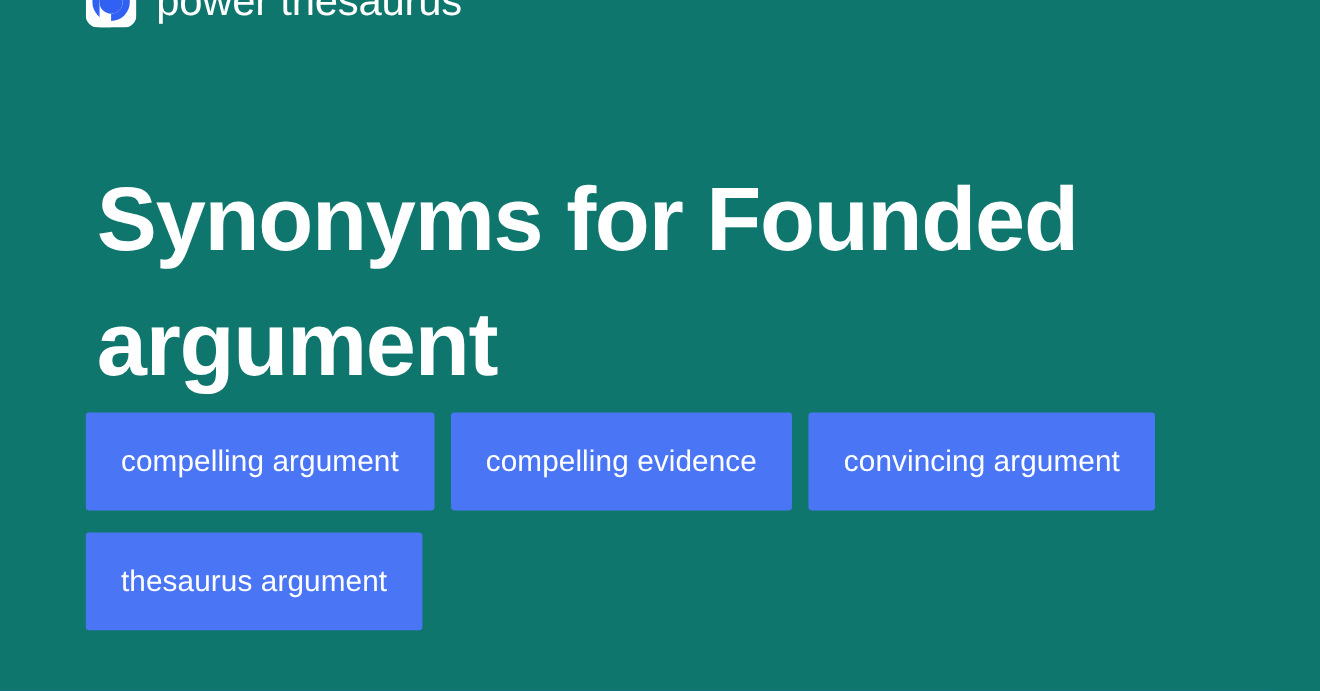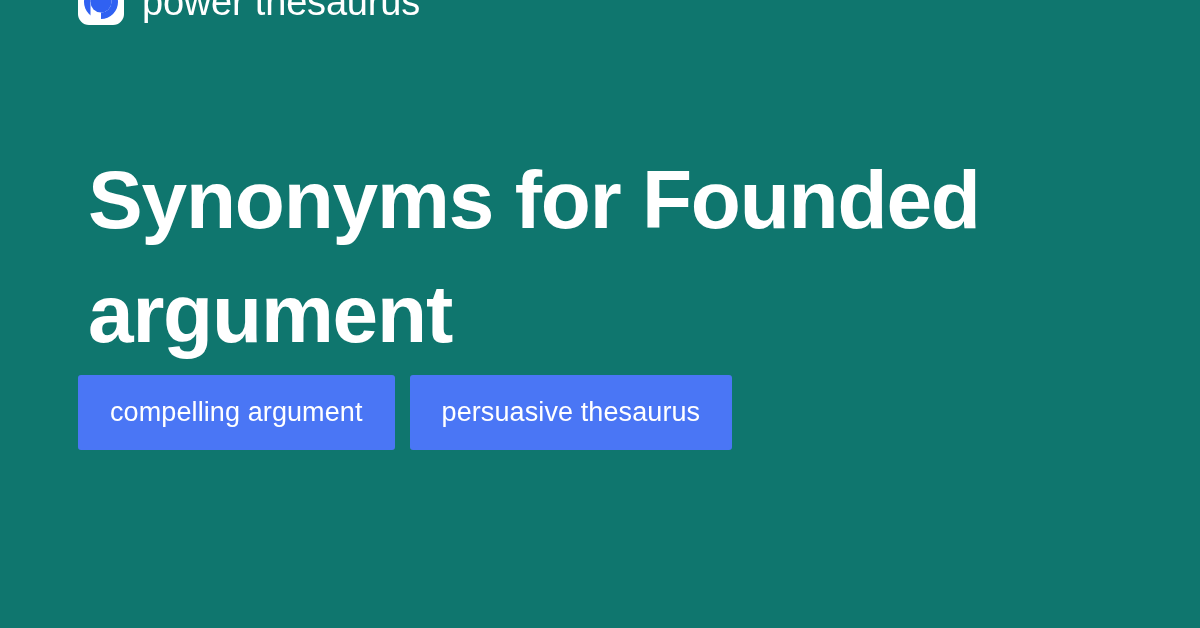--- a/index.html
+++ b/index.html
@@ -64,21 +64,21 @@
   #chips {
     position: absolute;
     left: 78px;
     top: 375px;
     width: 1060px;
     display: flex;
     flex-wrap: wrap;
     gap: 20px 15px;
   }
   .chip {
-    height: 75px;
+    height: 89px;
     box-sizing: border-box;
     background: #4a76f5;
     border-radius: 3px;
     display: flex;
     align-items: center;
     padding: 13px 32px;
     color: #ffffff;
     font-size: 27px;
     font-weight: 400;
     line-height: 75px;
@@ -103,17 +103,23 @@
     <span id="brand-name">power thesaurus</span>
   </div>
 
   <h1 id="headline">Synonyms for Founded argument</h1>
 
   <div id="chips">
     <div class="chip">
       <span>compelling argument</span>
     </div>
     <div class="chip">
-      <span>persuasive thesaurus</span>
+      <span>compelling evidence</span>
+    </div>
+    <div class="chip">
+      <span>convincing argument</span>
+    </div>
+    <div class="chip">
+      <span>thesaurus argument</span>
     </div>
   </div>
 
 </div>
 
 </body></html>

